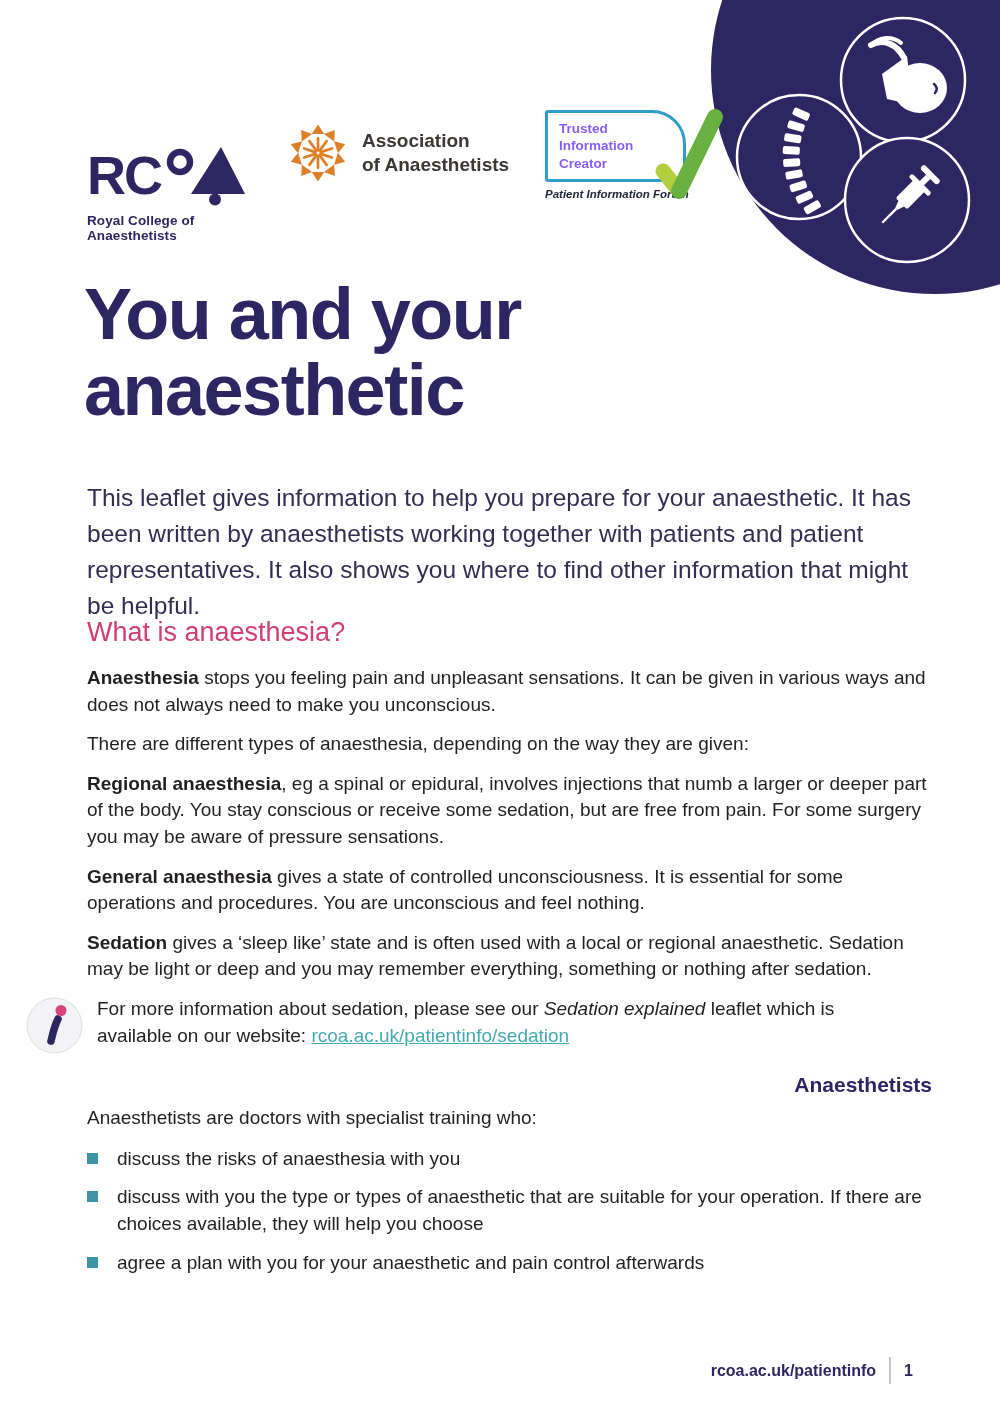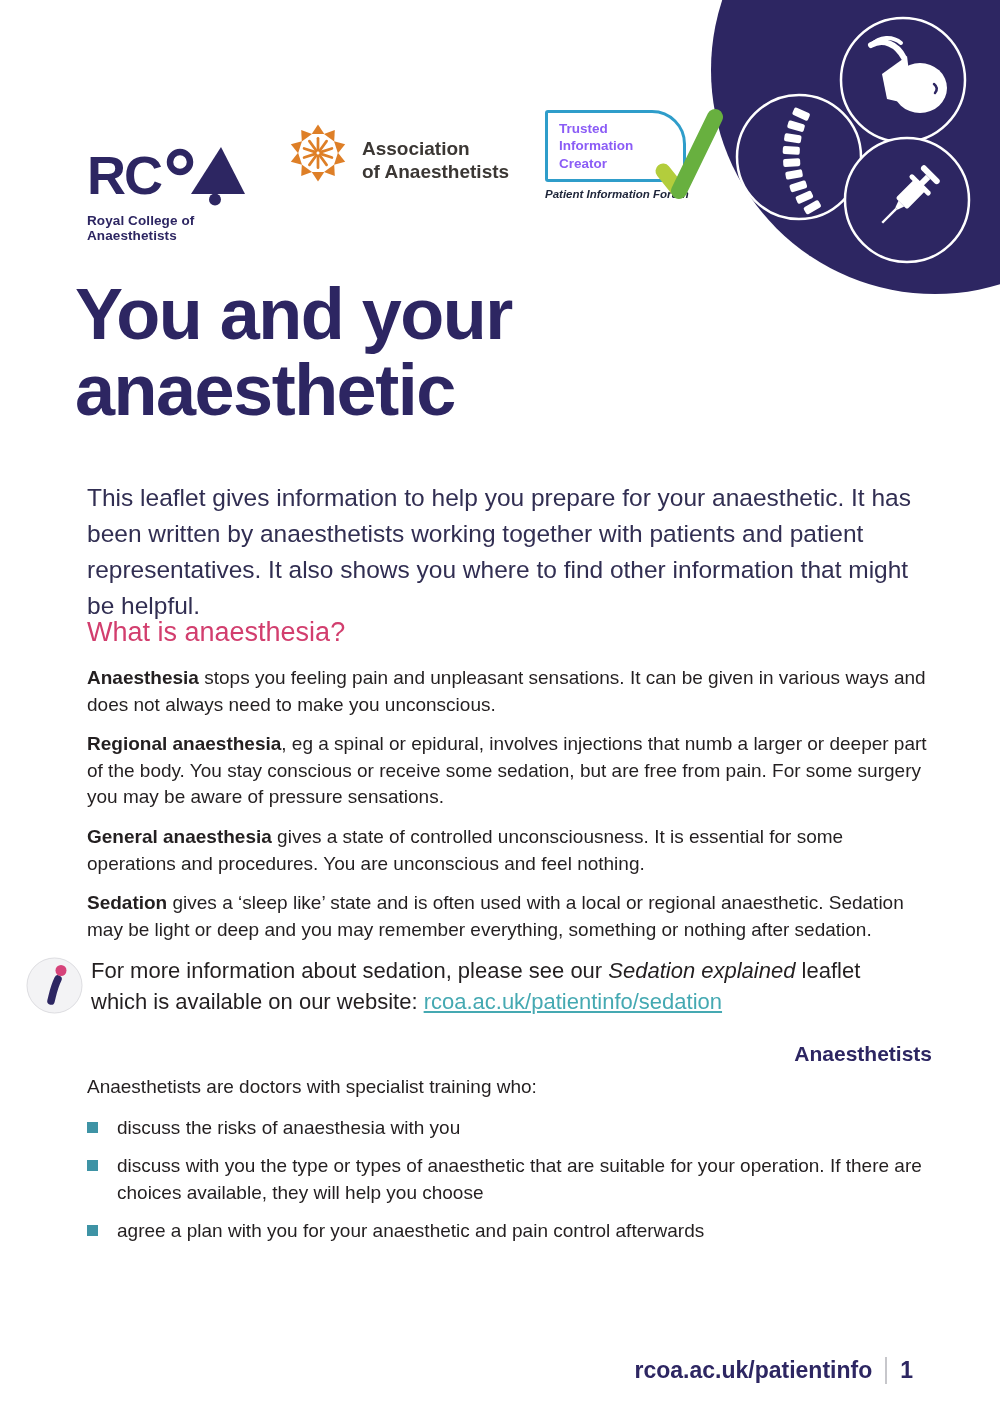--- a/index.html
+++ b/index.html
@@ -8,72 +8,72 @@
     background:#ffffff; overflow:hidden;
     font-family:"Liberation Sans", sans-serif;
     color:#231f20;
   }
   
   .decoration { position:absolute; top:0; right:0; }
 
   
   .rcoa-logo { position:absolute; left:87px; top:112px; width:180px;margin-top:32px; }
   .rcoa-caption { margin-top:3px; font-size:13.5px; font-weight:bold; color:#2d2662; letter-spacing:0.1px; }
-  .assoc-logo { position:absolute; left:287px; top:122px; display:flex; align-items:flex-end; gap:13px; }
+  .assoc-logo { position:absolute; left:287px; top:122px; display:flex; align-items:center; gap:13px; }
   .assoc-name { font-size:19px; line-height:1.25; font-weight:bold; color:#3b3734; }
   .pif-badge { position:absolute; left:545px; top:110px; width:158px; }
   .pif-box {
     position:relative; width:118px; border:3px solid #2f9dca;
     border-radius:3px 34px 3px 3px; padding:7px 6px 7px 11px; background:#fff;
   }
   .pif-line { font-size:13.5px; font-weight:bold; color:#8b5cf6; line-height:1.28; }
   .pif-check { position:absolute; right:-44px; top:-6px; }
   .pif-caption { margin-top:6px; font-size:11.5px; font-weight:bold; font-style:italic; color:#20273b; white-space:nowrap; }
 
   
   .title {
-    position:absolute; left:75px; top:248px;
+    position:absolute; left:84px; top:248px;
     font-size:72px; font-weight:bold; color:#2d2662;
     line-height:1.06; letter-spacing:-1.5px;margin-top:28px;
   }
 
   
   .intro {
     position:absolute; left:87px; top:455px; width:845px;
     font-size:24.5px; line-height:1.48; color:#312e52;
   }
 
   
   .main { position:absolute; left:87px; top:617px; width:845px; }
   .section-heading { font-size:27px; font-weight:normal; color:#d23e6e; margin:0 0 17px 0; }
   .body-p { font-size:19px; line-height:1.4; margin:0 0 13px 0; }
   .body-p strong { font-weight:bold; }
 
   .info-note { position:relative; margin-top:5px; width:800px; }
   .info-icon { position:absolute; left:-61px; top:1px; }
-  .note-p { font-size:22px; line-height:1.4; margin:4px; }
+  .note-p { font-size:19px; line-height:1.4; margin:10px; }
   .note-p em { font-style:italic; }
   .web-link { color:#45a9b2; text-decoration:underline; }
 
   .sub-heading { font-size:21px; font-weight:bold; color:#2d2662; margin:24px 0 8px 0;text-align:right; }
   .lead-p { font-size:19px; line-height:1.4; margin:0 0 14px 0; }
   .bullet-list { list-style:none; margin:0; padding:0; }
   .bullet-list li {
     position:relative; padding-left:30px; margin-bottom:12px;
     font-size:19px; line-height:1.4;
   }
   .bullet-square {
     position:absolute; left:0; top:7px; width:11px; height:11px; background:#3e93a5;
   }
 
   
   .footer {
     position:absolute; right:87px; bottom:30px;
     display:flex; align-items:center; gap:13px;
-    font-size:23px; font-weight:bold; color:#2d2662;
+    font-size:16px; font-weight:bold; color:#2d2662;
   }
   .footer-divider { width:2px; height:27px; background:#c7c7cb; }
 </style>
 </head>
 <body>
 
 <div class="page">
 
   <svg class="decoration" width="300" height="320" viewBox="0 0 300 320" aria-hidden="true">
     <circle cx="235" cy="70" r="224" fill="#2d2662"></circle>
@@ -168,20 +168,21 @@
     <div>anaesthetic</div>
   </h1>
 
   <p class="intro">This leaflet gives information to help you prepare for your anaesthetic. It has been written by anaesthetists working together with patients and patient representatives. It also shows you where to find other information that might be helpful.</p>
 
   <div class="main">
     <h2 class="section-heading">What is anaesthesia?</h2>
 
     <p class="body-p"><strong>Anaesthesia</strong><span> stops you feeling pain and unpleasant sensations. It can be given in various ways and does not always need to make you unconscious.</span></p>
 
+    <p class="body-p"><span>There are different types of anaesthesia, depending on the way they are given:</span></p>
 
 
     <p class="body-p"><strong>Regional anaesthesia</strong><span>, eg a spinal or epidural, involves injections that numb a larger or deeper part of the body. You stay conscious or receive some sedation, but are free from pain. For some surgery you may be aware of pressure sensations.</span></p>
 
     <p class="body-p"><strong>General anaesthesia</strong><span> gives a state of controlled unconsciousness. It is essential for some operations and procedures. You are unconscious and feel nothing.</span></p>
 
     <p class="body-p"><strong>Sedation</strong><span> gives a ‘sleep like’ state and is often used with a local or regional anaesthetic. Sedation may be light or deep and you may remember everything, something or nothing after sedation.</span></p>
 
     <div class="info-note">
       <svg class="info-icon" width="57" height="57" viewBox="0 0 57 57">

